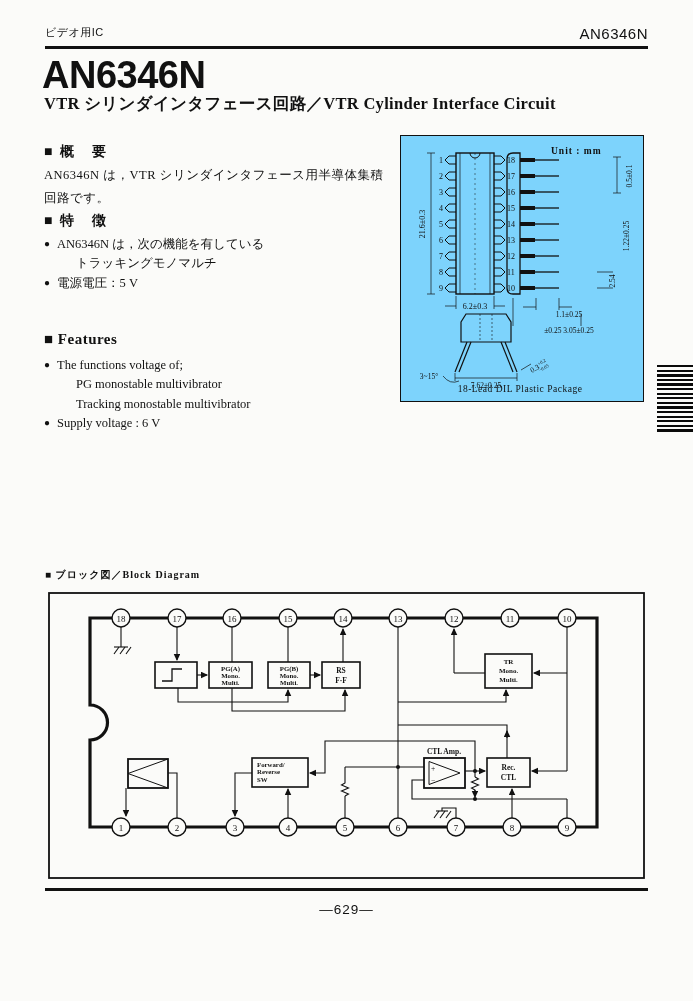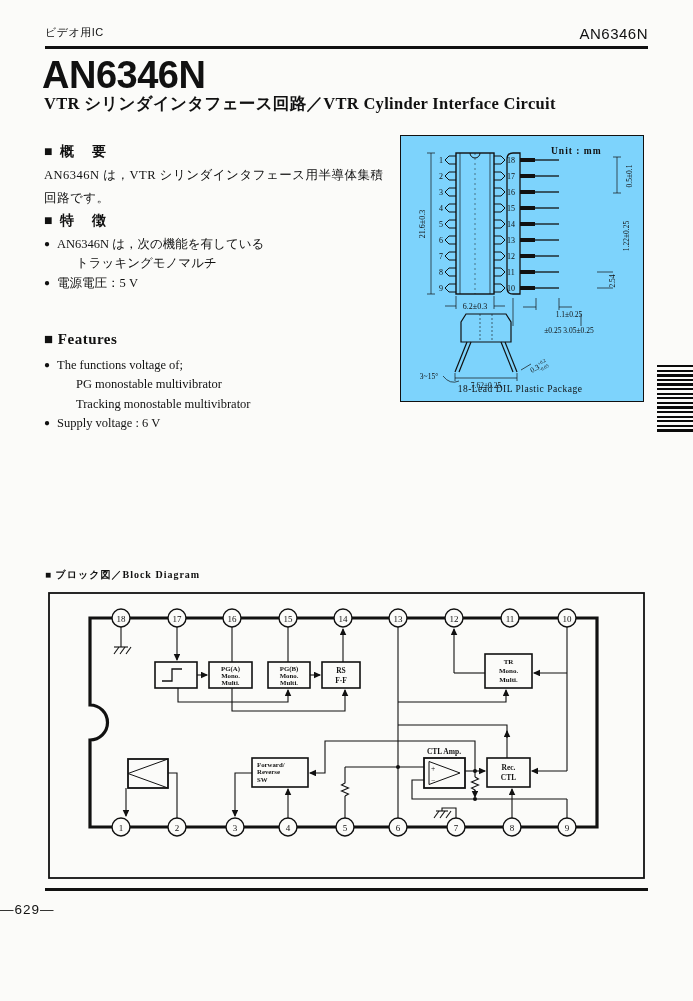--- a/index.html
+++ b/index.html
@@ -22,21 +22,21 @@
   ul.plain li .blt{display:inline-block;width:13px;font-size:10px;vertical-align:1px;}
   ul.plain li.ind{padding-left:32px;}
   .pkg-box{left:400px;top:135px;width:242px;height:265px;border:1.6px solid #111;background:#7dd3fc;}
   .edge-mark{
     left:657px;top:365px;width:36px;height:68px;
     background:repeating-linear-gradient(to bottom,#0a0a0a 0 2.3px,#fbfbf9 2.3px 4.6px);
   }
   .blk-head{left:45px;top:568px;font-size:10px;font-weight:bold;letter-spacing:1px;}
   .blk-box{left:48px;top:592px;width:597px;height:287px;}
   .ftr-rule{left:45px;top:888px;width:603px;height:3px;background:#111;}
-  .ftr-page{left:0;top:902px;width:693px;font-family:"Liberation Sans","DejaVu Sans",sans-serif;font-size:13.5px;letter-spacing:1px;}
+  .ftr-page{left:0;top:902px;width:693px;text-align:center;font-family:"Liberation Sans","DejaVu Sans",sans-serif;font-size:13.5px;letter-spacing:1px;}
   svg text{font-family:"Liberation Serif","DejaVu Serif",serif;fill:#111;}
   svg .ln{stroke:#111;fill:none;}
 </style>
 </head>
 <body>
 
 <div class="abs hdr-left">ビデオ用IC</div>
 <div class="abs hdr-right">AN6346N</div>
 <div class="abs hdr-rule"></div>
 

